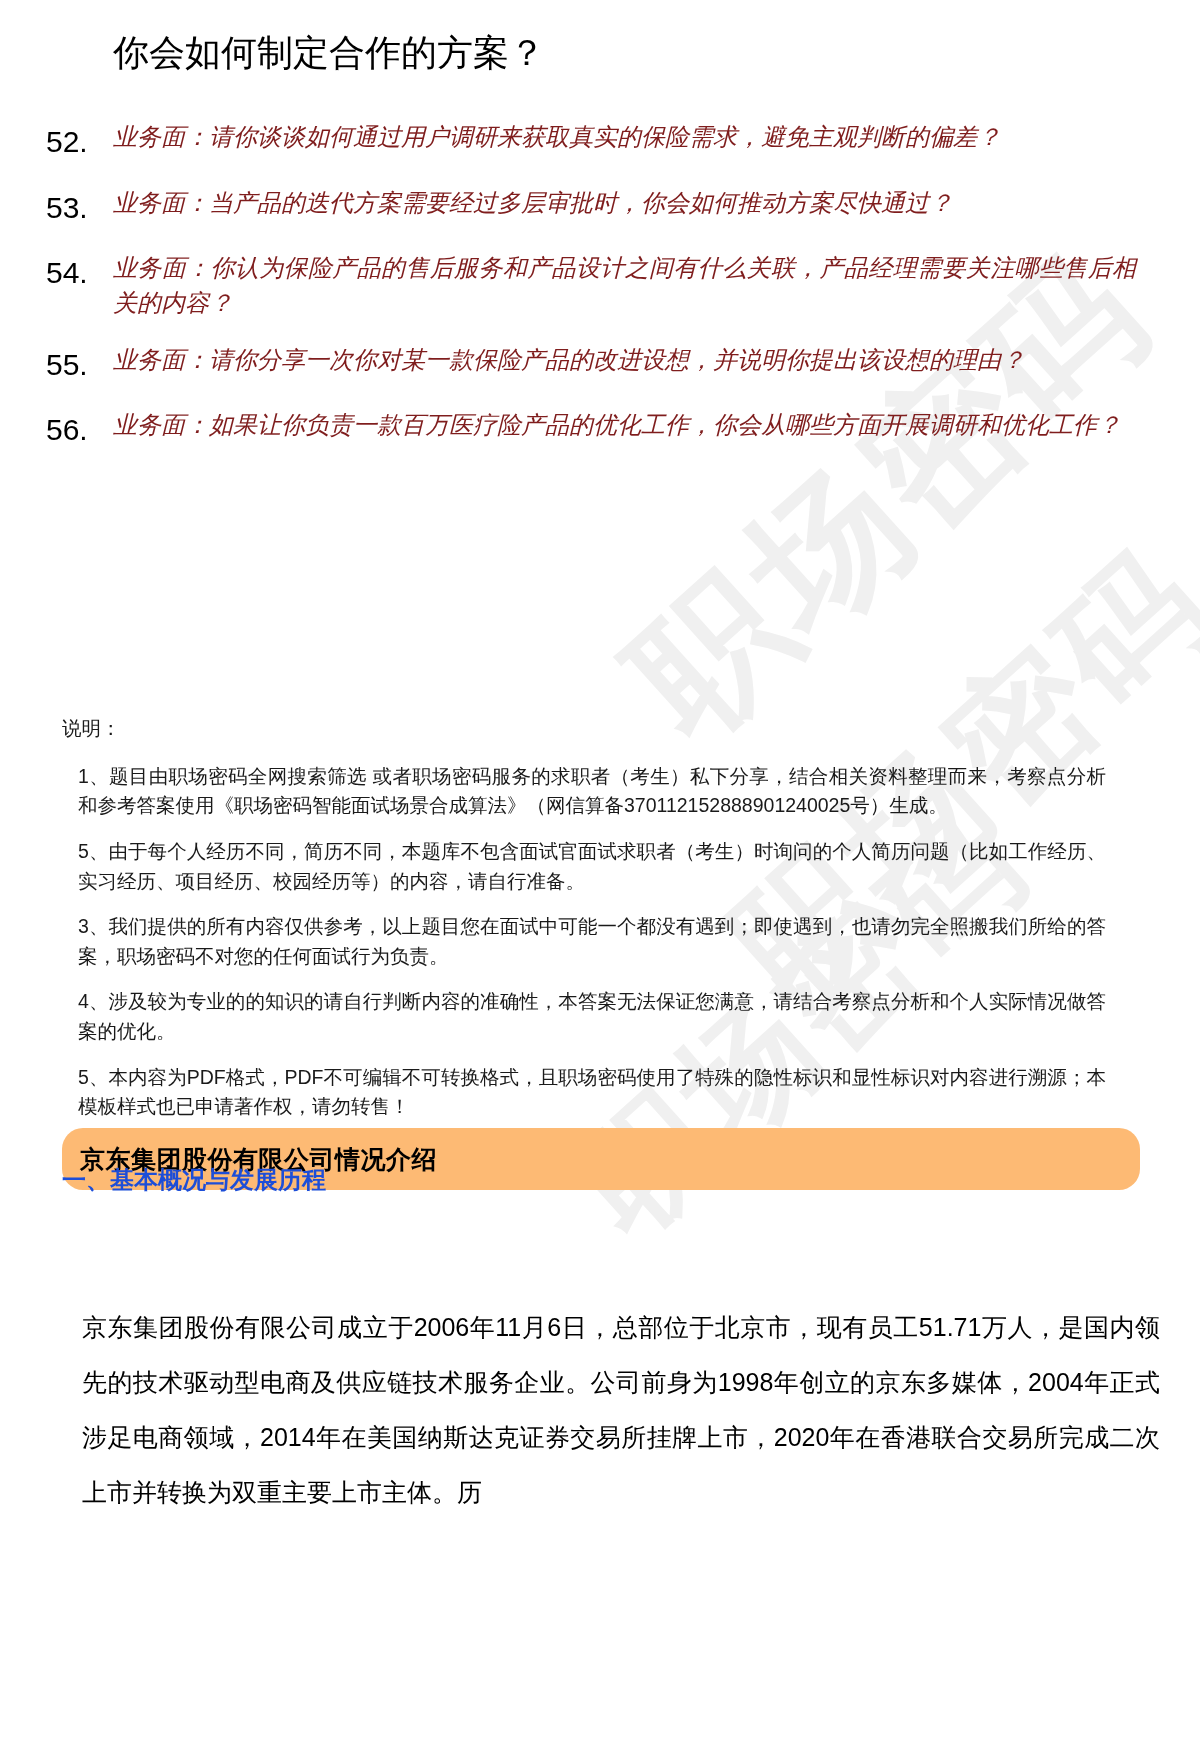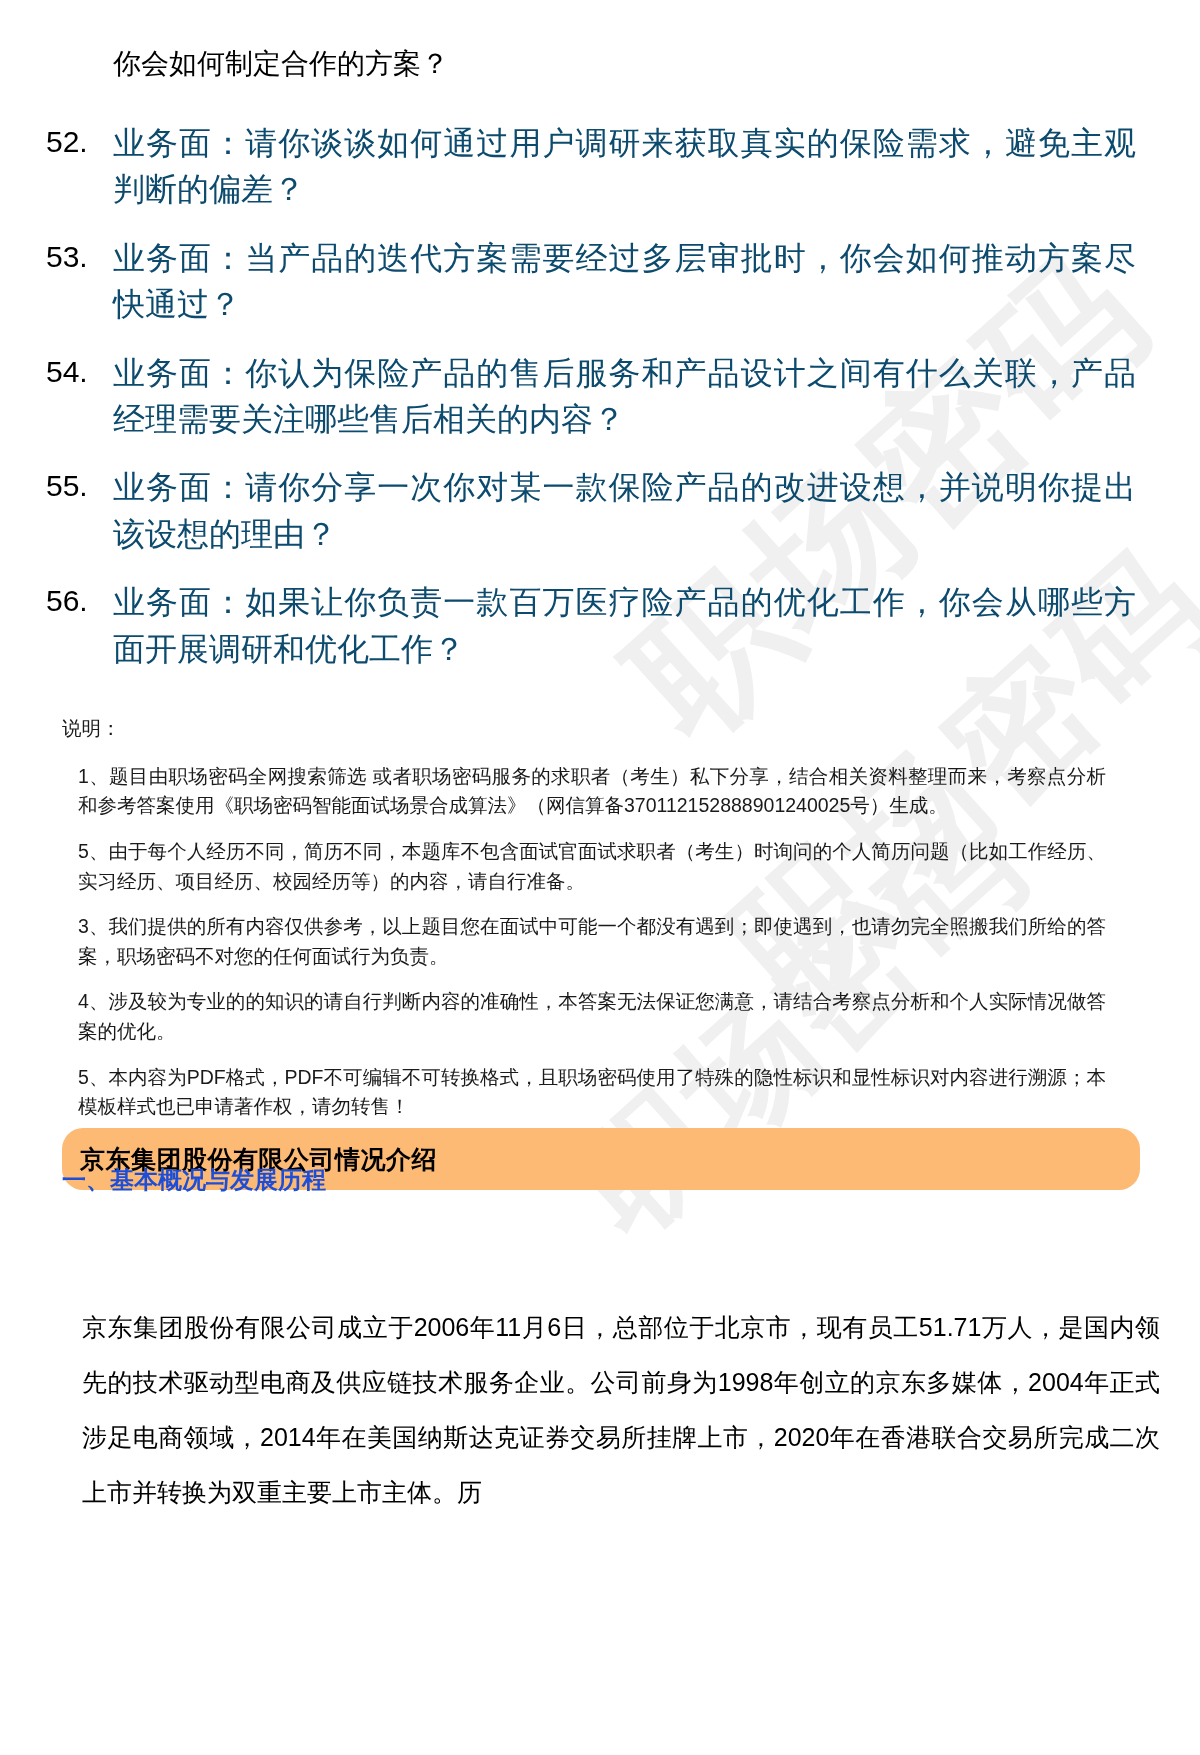--- a/index.html
+++ b/index.html
@@ -47,23 +47,23 @@
   .wm-1 { left: 30px;  top: 250px; }
   .wm-2 { left: 130px; top: 520px; font-size: 140px; }
   .wm-3 { left: -20px; top: 760px; font-size: 130px; }
 
   .content { position: relative; z-index: 2; }
 
   
   .q-continued {
     position: absolute;
     left: 113px;
-    top: 44px;
+    top: 27px;
     width: 1000px;
-    font-size: 28px;
+    font-size: 36px;
     line-height: 1.45;
     color: #000;
   }
   .qlist {
     position: absolute;
     left: 46px;
     top: 120px;
     width: 1090px;
   }
   .q-item {
@@ -74,25 +74,26 @@
   .q-num {
     flex: 0 0 auto;
     width: 67px;
     font-size: 30px;
     line-height: 1.45;
     text-align: left;
     color: #000;
   }
   .q-text {
     flex: 1 1 auto;
-    font-size: 32px;
+    font-size: 24px;
     line-height: 1.45;
-    color: #0c4a6e;
+    color: #7f1d1d;
     text-align: justify;
     text-justify: inter-ideograph;
+    font-style: italic;
   }
 
   
   .notes {
     position: absolute;
     left: 62px;
     top: 714px;
     width: 1060px;
     font-size: 19.5px;
     line-height: 1.52;

